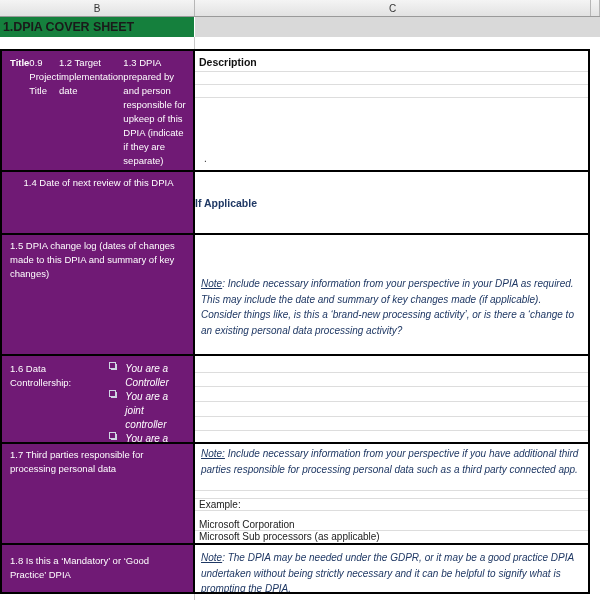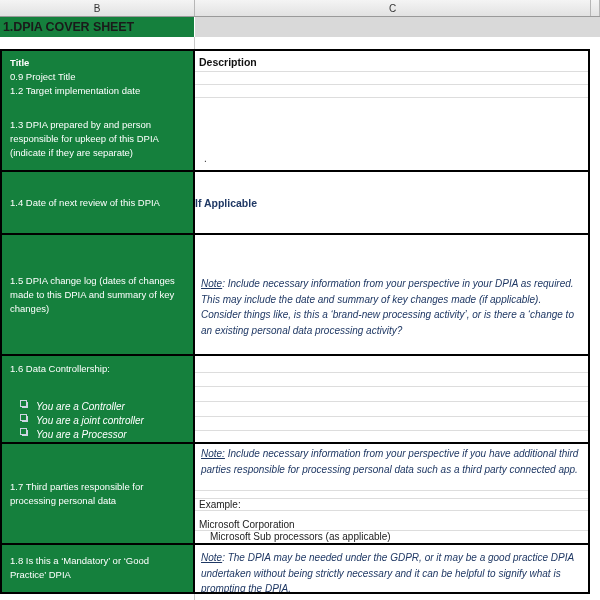--- a/index.html
+++ b/index.html
@@ -97,28 +97,28 @@
   }
   .row {
     display: flex;
     box-sizing: border-box;
     border-bottom: 2px solid #000000;
   }
 
   .cell-b {
     width: 193px;
     flex: 0 0 193px;
-    background: #15803d;
+    background: #701a75;
     color: #FFFFFF;
     box-sizing: border-box;
     padding: 4px 6px 4px 8px;
     font-size: 9.5px;
     line-height: 14px;
     display: flex;
-    flex-direction: column;
+    flex-direction: row;
     justify-content: center;
     border-right: 2px solid #000000;
     overflow: hidden;
   }
   .cell-b.top-align { justify-content: flex-start; }
 
   .cell-c {
     flex: 1 1 auto;
     background: #FFFFFF;
     box-sizing: border-box;
@@ -320,21 +320,21 @@
       <div class="cell-b">
         <div>1.7 Third parties responsible for processing personal data</div>
       </div>
       <div class="cell-c">
         <div class="note" style="border-bottom:1px solid #DDDDDD; height:52px;">
           <u>Note:</u><span> Include necessary information from your perspective if you have additional third parties responsible for processing personal data such as a third party connected app.</span>
         </div>
         <div class="subline" style="height:9px;"></div>
         <div class="subline" style="height:13px;">Example:</div>
         <div class="subline" style="height:13px;margin-top:8px;">Microsoft Corporation</div>
-        <div class="subline nb" style="height:14px;margin-left:11px;">Microsoft Sub processors (as applicable)</div>
+        <div class="subline nb" style="height:14px;">Microsoft Sub processors (as applicable)</div>
       </div>
     </div>
 
     <div class="row" style="height:49px;">
       <div class="cell-b top-align" style="padding-top:9px;">
         <div>1.8 Is this a ‘Mandatory’ or ‘Good Practice’ DPIA</div>
       </div>
       <div class="cell-c" style="justify-content:flex-start;">
         <div class="note" style="padding-top:5px;">
           <u>Note</u><span>: The DPIA may be needed under the GDPR, or it may be a good practice DPIA undertaken without being strictly necessary and it can be helpful to signify what is prompting the DPIA.</span>

